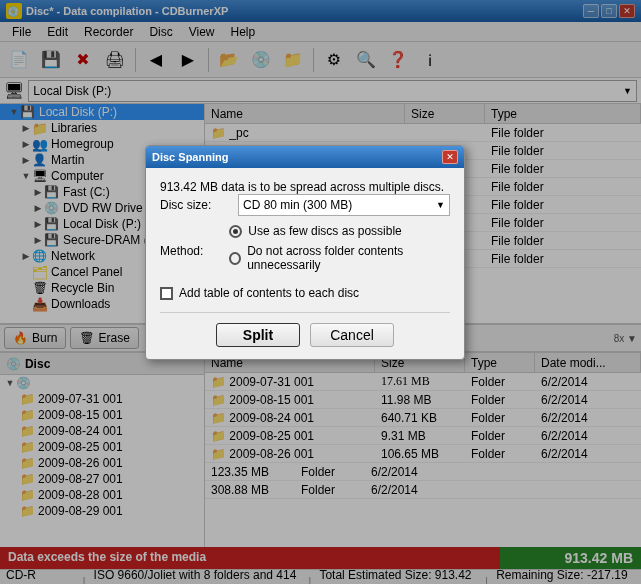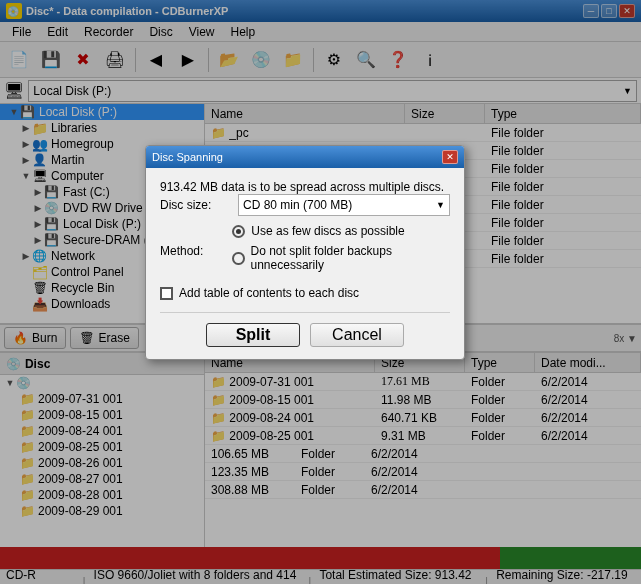--- a/index.html
+++ b/index.html
@@ -272,21 +272,21 @@
     .modal-title-bar {
       background: linear-gradient(to bottom, #4a90d9, #1a5fa8);
       color: white;
       height: 22px;
       display: flex;
       align-items: center;
       justify-content: space-between;
       padding: 0 6px;
       border-radius: 3px 3px 0 0;
     }
-    .modal-title-text { font-size: 11px; font-weight: normal; }
+    .modal-title-text { font-size: 11px; font-weight: bold; }
     .modal-close-btn {
       width: 16px; height: 14px;
       background: #c0392b;
       border: 1px solid rgba(255,255,255,0.5);
       border-radius: 2px;
       cursor: pointer;
       display: flex; align-items: center; justify-content: center;
       font-size: 9px; color: white;
     }
     .modal-body { padding: 12px 14px; }
@@ -329,26 +329,26 @@
     }
     .modal-buttons {
       display: flex;
       justify-content: center;
       gap: 10px;
       padding-top: 4px;
       border-top: 1px solid #ccc;
       padding-top: 10px;
     }
     .modal-btn {
-      width: 94px; height: 24px;
+      width: 84px; height: 24px;
       border: 1px solid #aaa;
       border-radius: 3px;
       background: linear-gradient(to bottom, #f8f8f8, #e0e0e0);
       cursor: pointer;
-      font-size: 16px;
+      font-size: 14px;
     }
     .modal-btn.default { border-color: #333; font-weight: bold; }
 
     
     ::-webkit-scrollbar { width: 14px; height: 14px; }
     ::-webkit-scrollbar-track { background: #f0f0f0; }
     ::-webkit-scrollbar-thumb { background: #c0c0c0; border: 1px solid #aaa; }
 
     .wrapper { position: relative; width: 641px; height: 584px; overflow: hidden; }
   </style>
@@ -476,21 +476,21 @@
         <span class="tree-indent" style="width:16px;"></span>
         <span class="tree-expand">▶</span>
         <span class="tree-icon">🌐</span>
         <span>Network</span>
       </div>
 
       <div class="tree-item">
         <span class="tree-indent" style="width:16px;"></span>
         <span class="tree-expand"></span>
         <span class="tree-icon folder-icon">🗂</span>
-        <span>Control Panel</span>
+        <span>Cancel Panel</span>
       </div>
 
       <div class="tree-item">
         <span class="tree-indent" style="width:16px;"></span>
         <span class="tree-expand"></span>
         <span class="tree-icon">🗑</span>
         <span>Recycle Bin</span>
       </div>
 
       <div class="tree-item">
@@ -642,40 +642,45 @@
         <div class="file-col" style="width:70px;">Folder</div>
         <div class="file-col" style="flex:1;">6/2/2014</div>
       </div>
       <div class="file-row">
         <div class="file-col" style="width:170px;"><span>📁</span> 2009-08-25 001</div>
         <div class="file-col" style="width:90px;">9.31 MB</div>
         <div class="file-col" style="width:70px;">Folder</div>
         <div class="file-col" style="flex:1;">6/2/2014</div>
       </div>
       <div class="file-row">
+        <div class="file-col" style="width:170px;"><span>📁</span> 2009-08-26 001</div>
         <div class="file-col" style="width:90px;">106.65 MB</div>
         <div class="file-col" style="width:70px;">Folder</div>
         <div class="file-col" style="flex:1;">6/2/2014</div>
       </div>
       <div class="file-row">
         <div class="file-col" style="width:90px;">123.35 MB</div>
         <div class="file-col" style="width:70px;">Folder</div>
         <div class="file-col" style="flex:1;">6/2/2014</div>
       </div>
       <div class="file-row">
         <div class="file-col" style="width:90px;">308.88 MB</div>
         <div class="file-col" style="width:70px;">Folder</div>
         <div class="file-col" style="flex:1;">6/2/2014</div>
       </div>
     </div>
   </div>
 
   <div class="status-bar">
     <div class="progress-area">
       <div class="progress-fill" style="width:78%;"></div>
+      <div class="progress-text">
+        <span>Data exceeds the size of the media</span>
+        <span style="font-size:14px;">913.42 MB</span>
+      </div>
     </div>
     <div class="status-bottom">
       <span>CD-R (Empty)</span>
       <span class="status-sep">|</span>
       <span>ISO 9660/Joliet with 8 folders and 414 files</span>
       <span class="status-sep">|</span>
       <span>Total Estimated Size: 913.42 MB</span>
       <span class="status-sep">|</span>
       <span>Remaining Size: -217.19 MB</span>
     </div>
@@ -686,37 +691,37 @@
       <div class="modal-title-bar">
         <span class="modal-title-text">Disc Spanning</span>
         <div class="modal-close-btn">✕</div>
       </div>
       <div class="modal-body">
         <div class="modal-message">913.42 MB data is to be spread across multiple discs.</div>
 
         <div class="modal-row">
           <span class="modal-label">Disc size:</span>
           <div class="modal-select">
-            <span>CD 80 min (700 MB)</span>
+            <span>CD 80 min (300 MB)</span>
             <span style="font-size:9px;">▼</span>
           </div>
         </div>
 
         <div class="modal-row">
           <span class="modal-label">Method:</span>
           <div>
             <div class="radio-item">
               <div class="radio-circle">
                 <div class="radio-dot"></div>
               </div>
               <span>Use as few discs as possible</span>
             </div>
             <div class="radio-item">
               <div class="radio-circle"></div>
-              <span>Do not split folder backups unnecessarily</span>
+              <span>Do not across folder contents unnecessarily</span>
             </div>
           </div>
         </div>
 
         <div class="checkbox-row">
           <div class="checkbox-box"></div>
           <span>Add table of contents to each disc</span>
         </div>
 
         <div class="modal-buttons">

